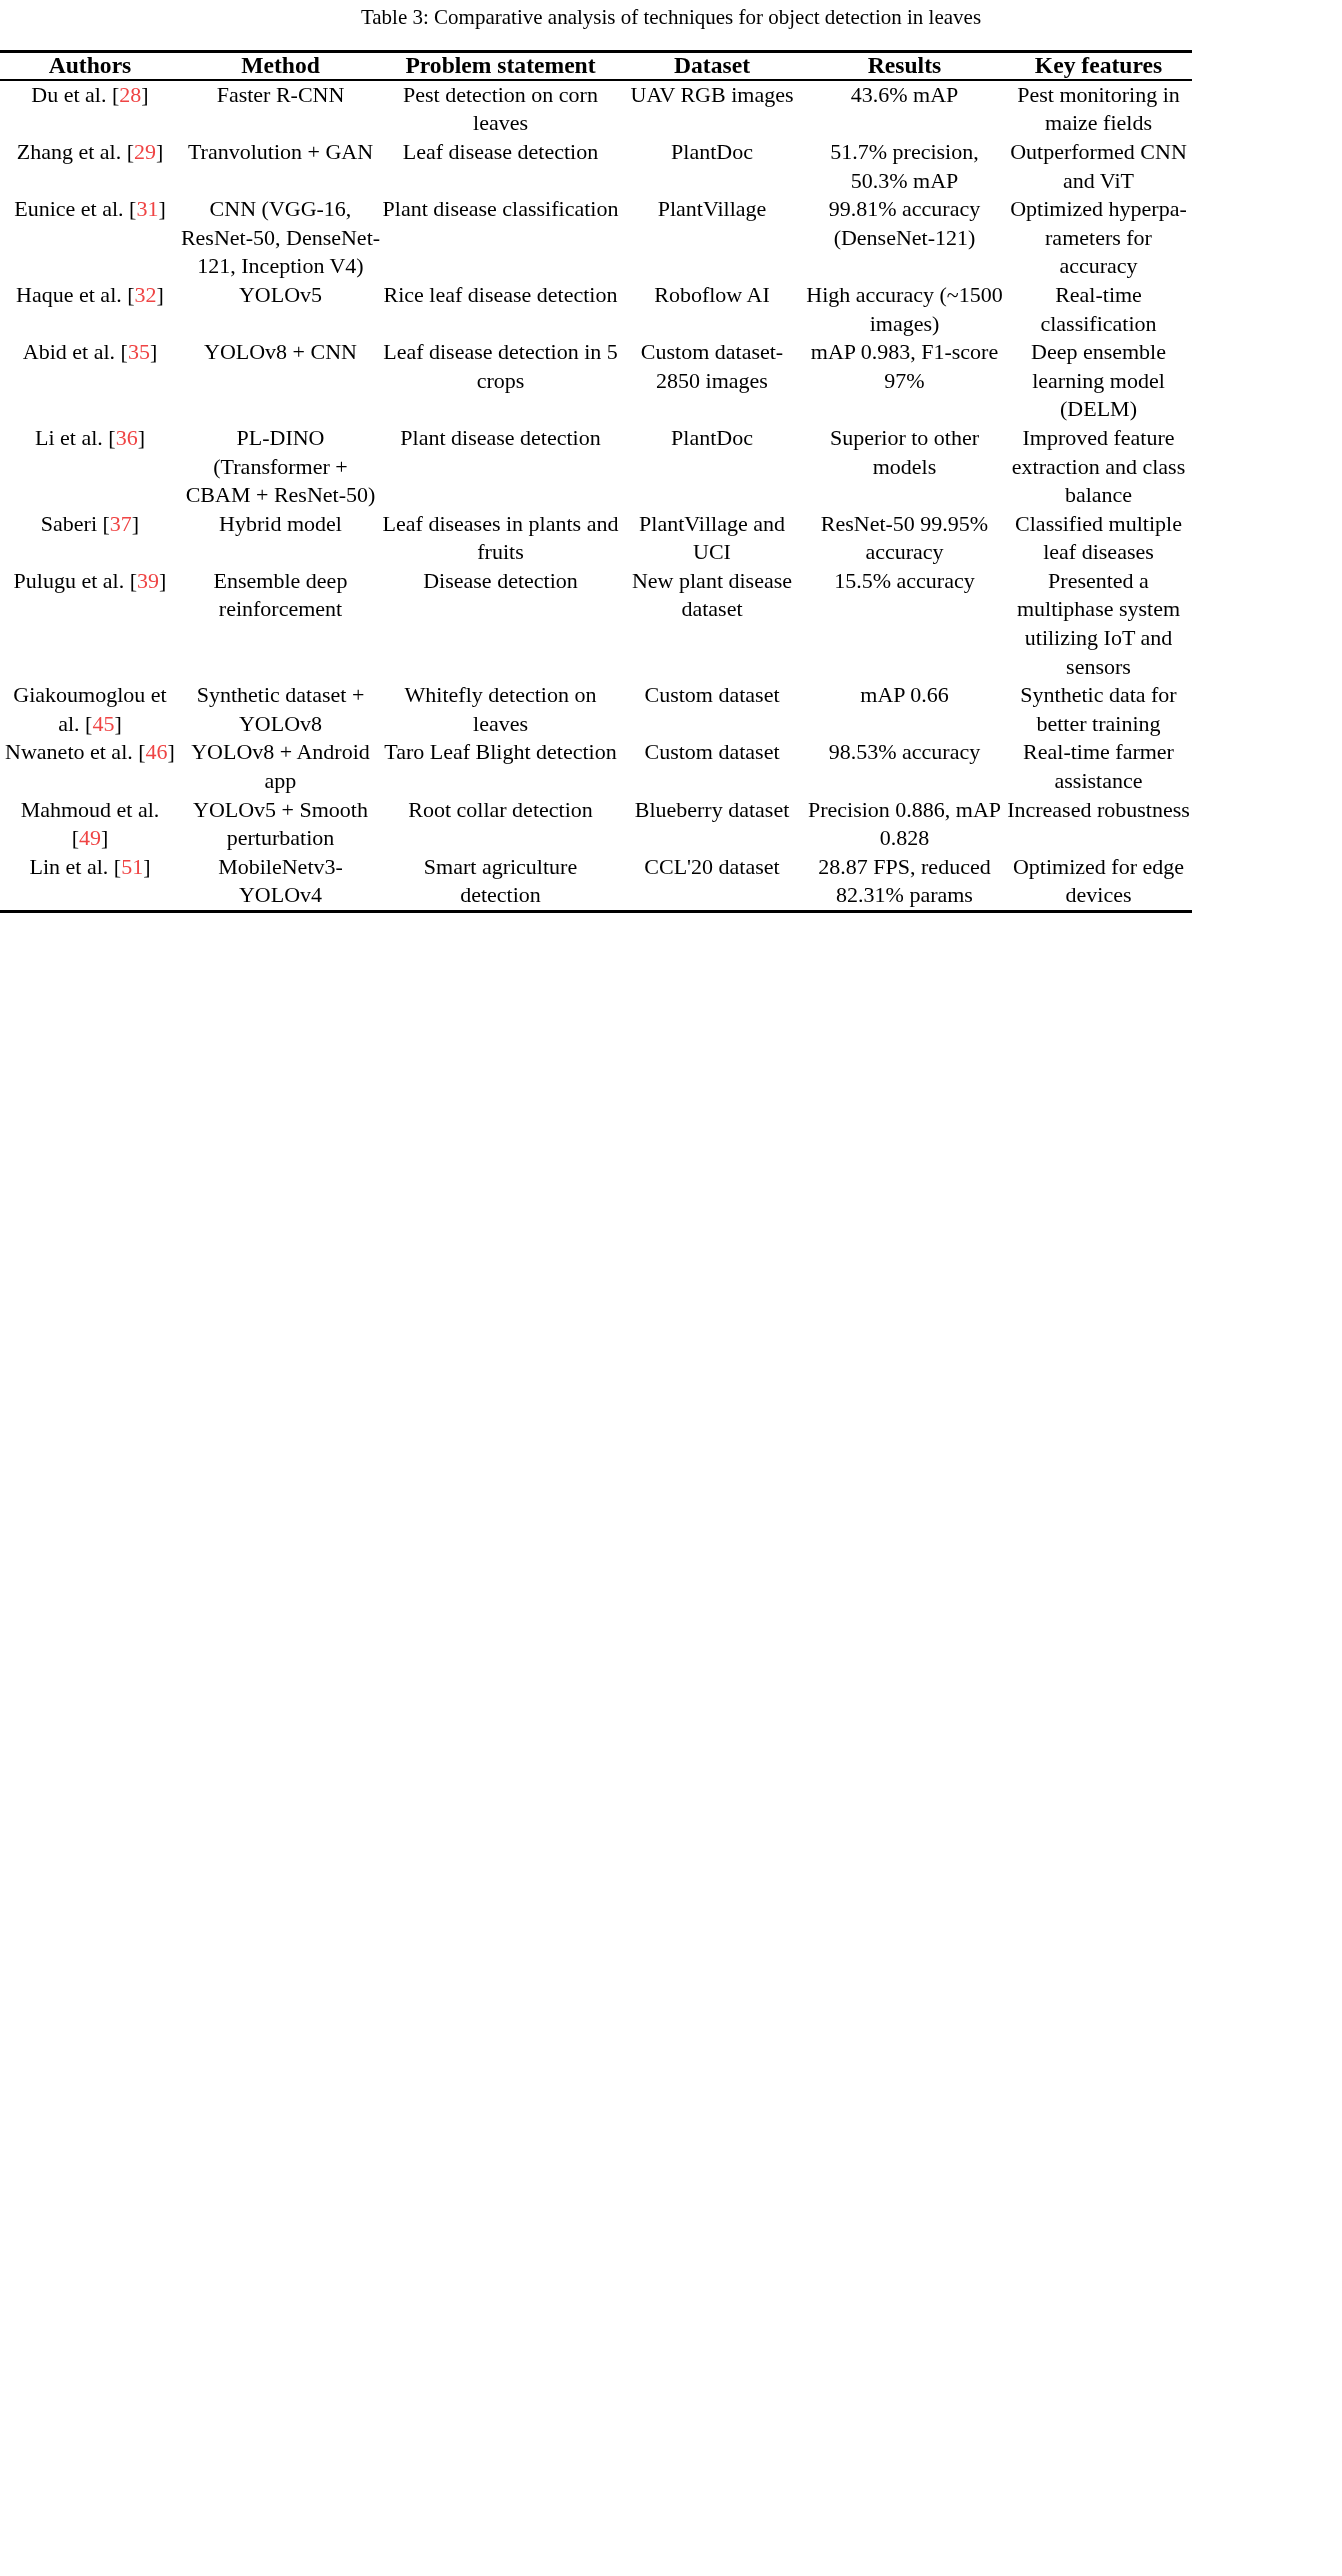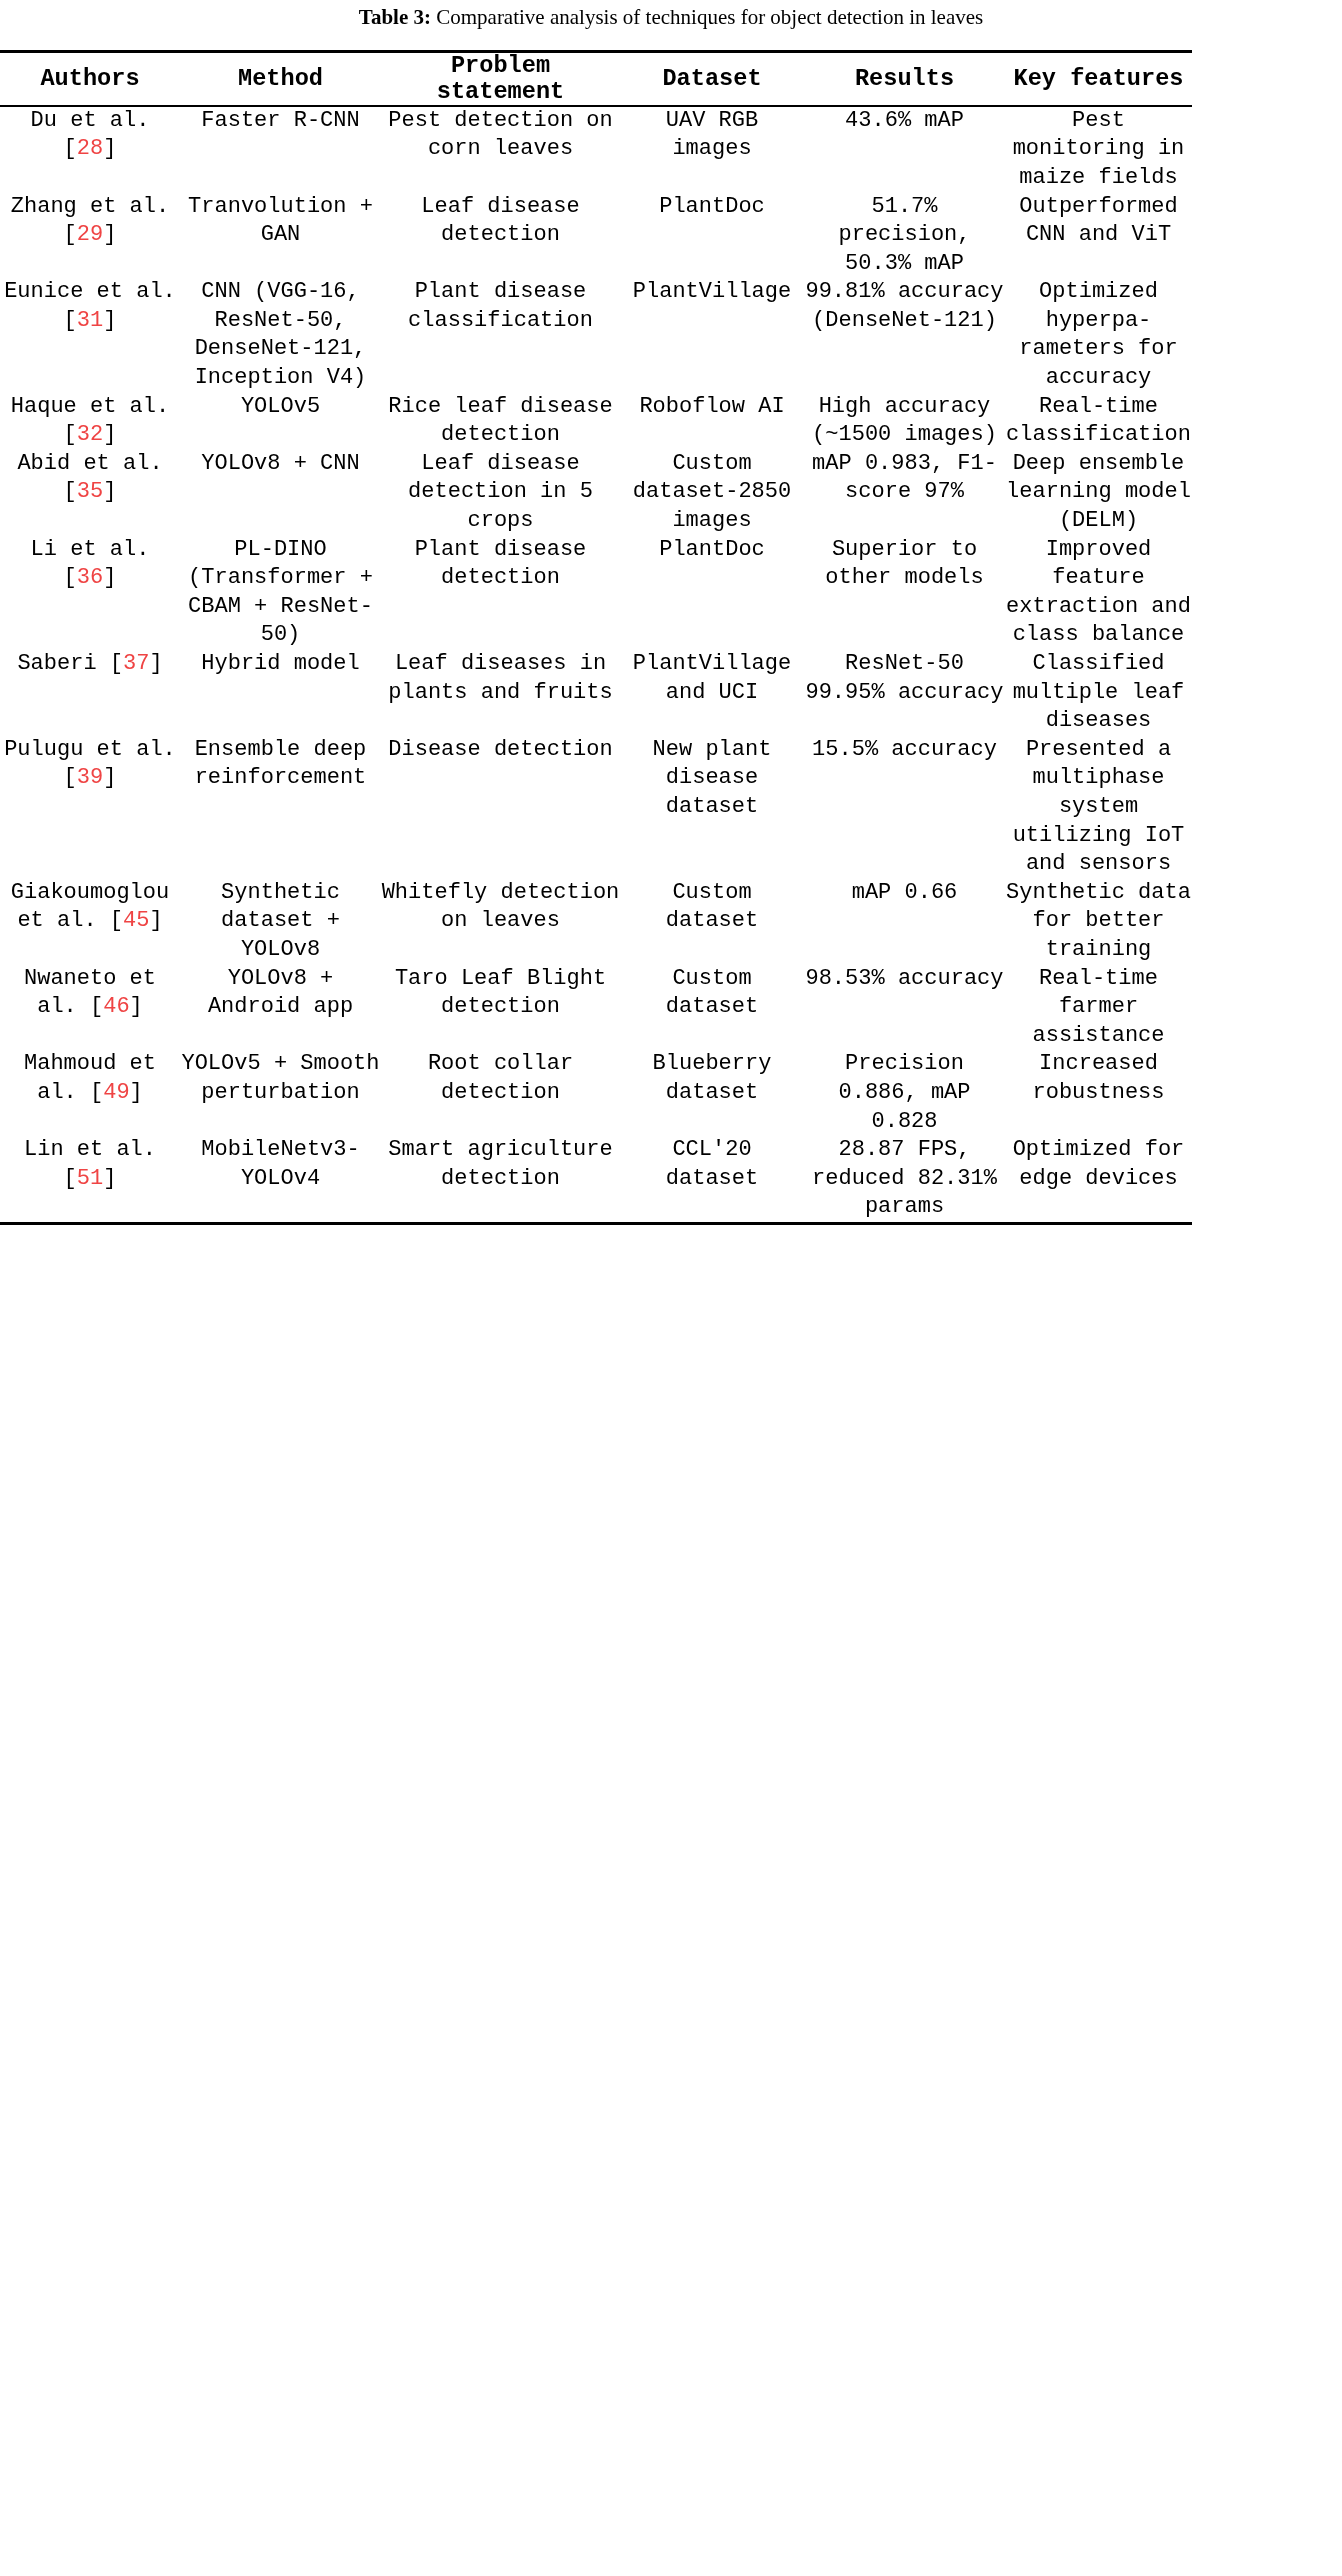--- a/index.html
+++ b/index.html
@@ -20,27 +20,26 @@
     position: relative;
   }
   .caption {
     text-align: center;
     font-size: 21px;
     line-height: 1.25;
     padding: 4.2px 0 19.4px 0;
     white-space: nowrap;
   }
   .caption .cap-label {
-    font-weight: bold;
+    font-weight: normal;
   }
   table.tbl {
     width: 1114px;
     border-collapse: collapse;
     table-layout: fixed;
-    font-family: Liberation Mono, monospace;
   }
   table.tbl td, table.tbl th {
     padding: 0;
     margin: 0;
   }
   .rule-top td {
     border-top: 3.5px solid #000;
     height: 0;
     font-size: 0;
     line-height: 0;

